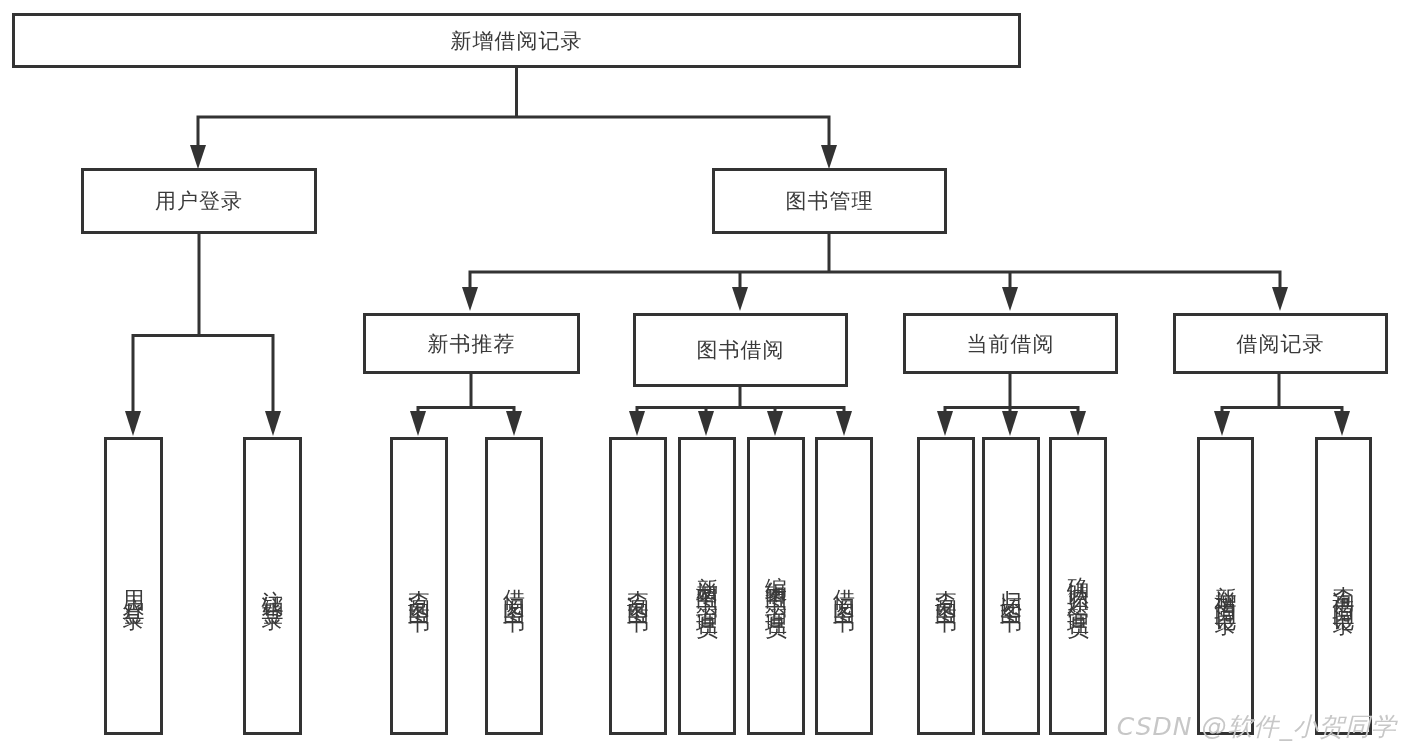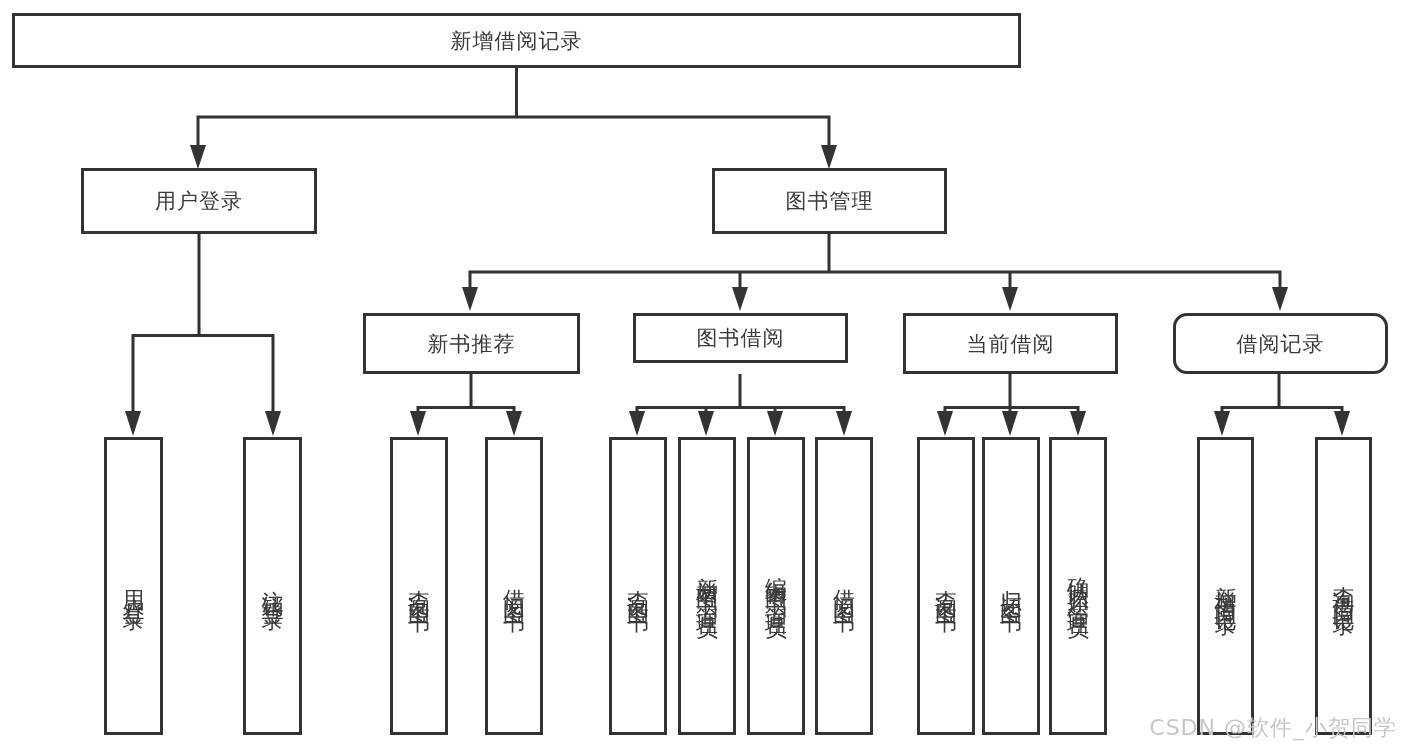--- a/index.html
+++ b/index.html
@@ -53,25 +53,26 @@
     justify-content: center;
     font-size: 22px;
     letter-spacing: 7px;
     line-height: 1;
     z-index: 2;
   }
   .watermark {
     position: absolute;
     right: 8px;
     bottom: 4px;
-    font-size: 22px;
+    font-size: 25px;
     color: #c7c7c7;
     letter-spacing: 1px;
     z-index: 3;
     white-space: nowrap;
+    font-style: italic;
   }
 </style>
 </head>
 <body>
 
 <div class="stage">
 
   <svg class="wires" viewBox="0 0 1405 747" aria-hidden="true">
     <path fill="none" stroke="#333333" stroke-width="3" d="
       M516.5 67 V117
@@ -132,25 +133,25 @@
   </svg>
 
   <div class="node root" style="left:12px; top:13px; width:1009px; height:55px;">新增借阅记录</div>
 
   <div class="node" style="left:81px; top:168px; width:236px; height:66px;">用户登录</div>
 
   <div class="node" style="left:363px; top:313px; width:217px; height:61px;">新书推荐</div>
 
   <div class="node" style="left:712px; top:168px; width:235px; height:66px;">图书管理</div>
 
-  <div class="node" style="left:633px; top:313px; width:215px; height:50px;">图书借阅</div>
+  <div class="node" style="left:633px; top:313px; width:215px; height:74px;">图书借阅</div>
 
   <div class="node" style="left:903px; top:313px; width:215px; height:61px;font-family:Liberation Serif, serif;">当前借阅</div>
 
-  <div class="node" style="left:1173px; top:313px; width:215px; height:61px;border-radius:14px;">借阅记录</div>
+  <div class="node" style="left:1173px; top:313px; width:215px; height:61px;">借阅记录</div>
 
   <div class="vnode" style="left:104px; top:437px; width:59px; height:298px;">用户登录</div>
 
   <div class="vnode" style="left:243px; top:437px; width:59px; height:298px;">注销登录</div>
 
   <div class="vnode" style="left:390px; top:437px; width:58px; height:298px;">查询图书</div>
 
   <div class="vnode" style="left:485px; top:437px; width:58px; height:298px;">借阅图书</div>
 
   <div class="vnode" style="left:609px; top:437px; width:58px; height:298px;">查询图书</div>

